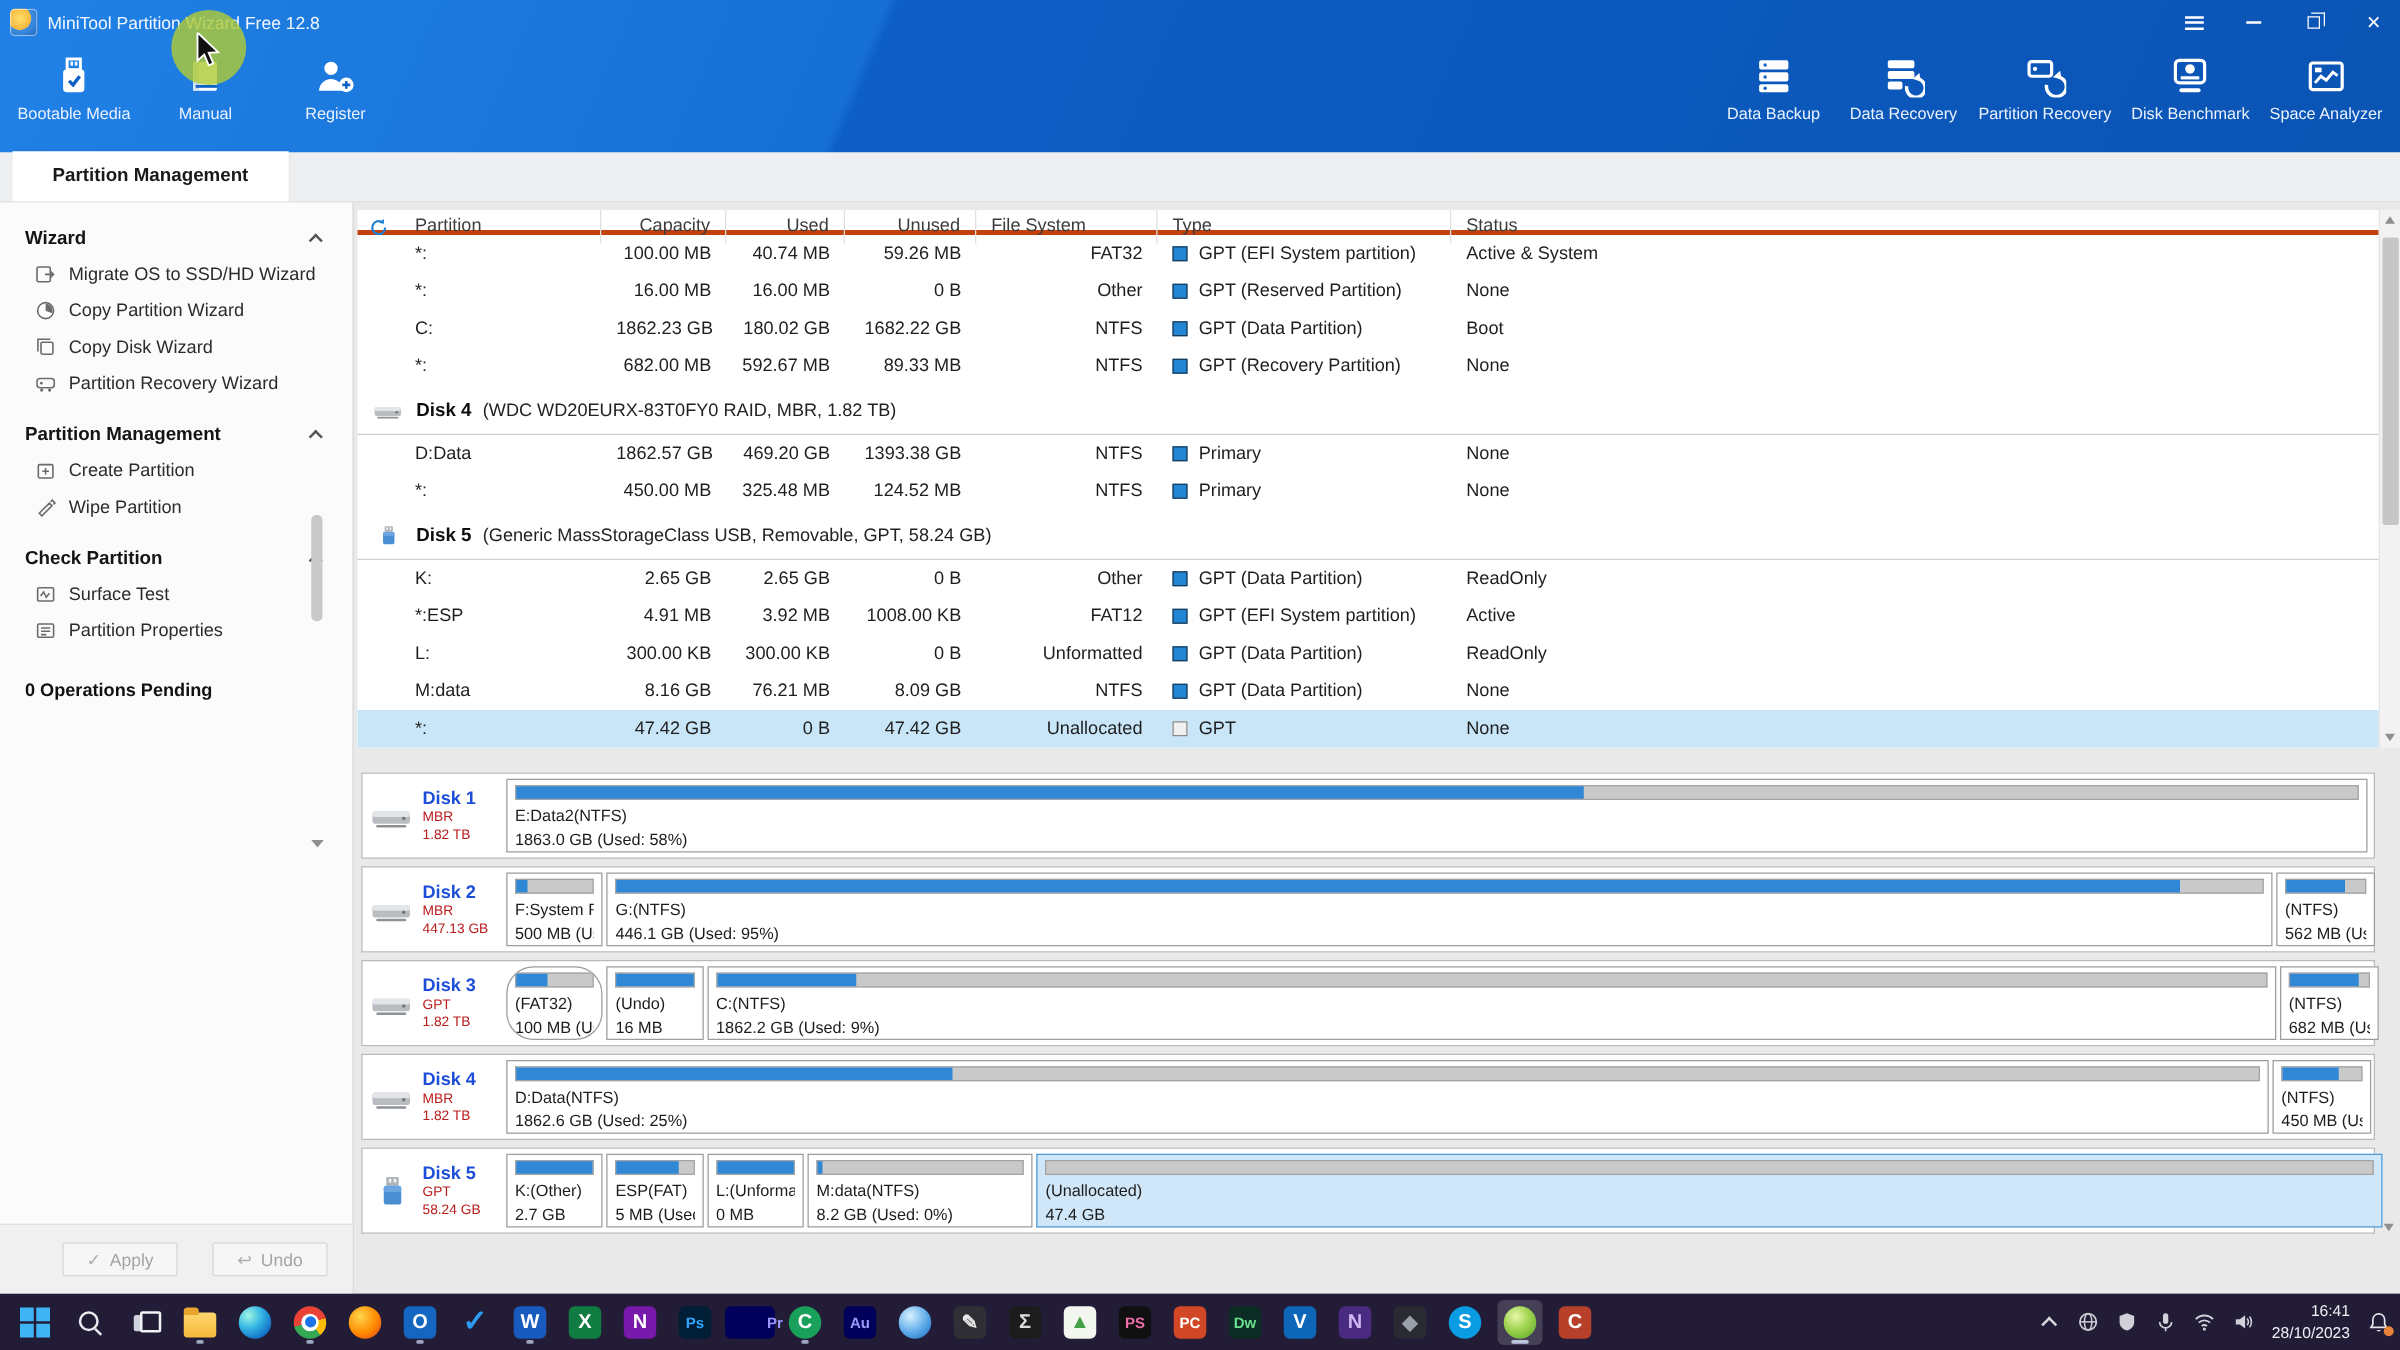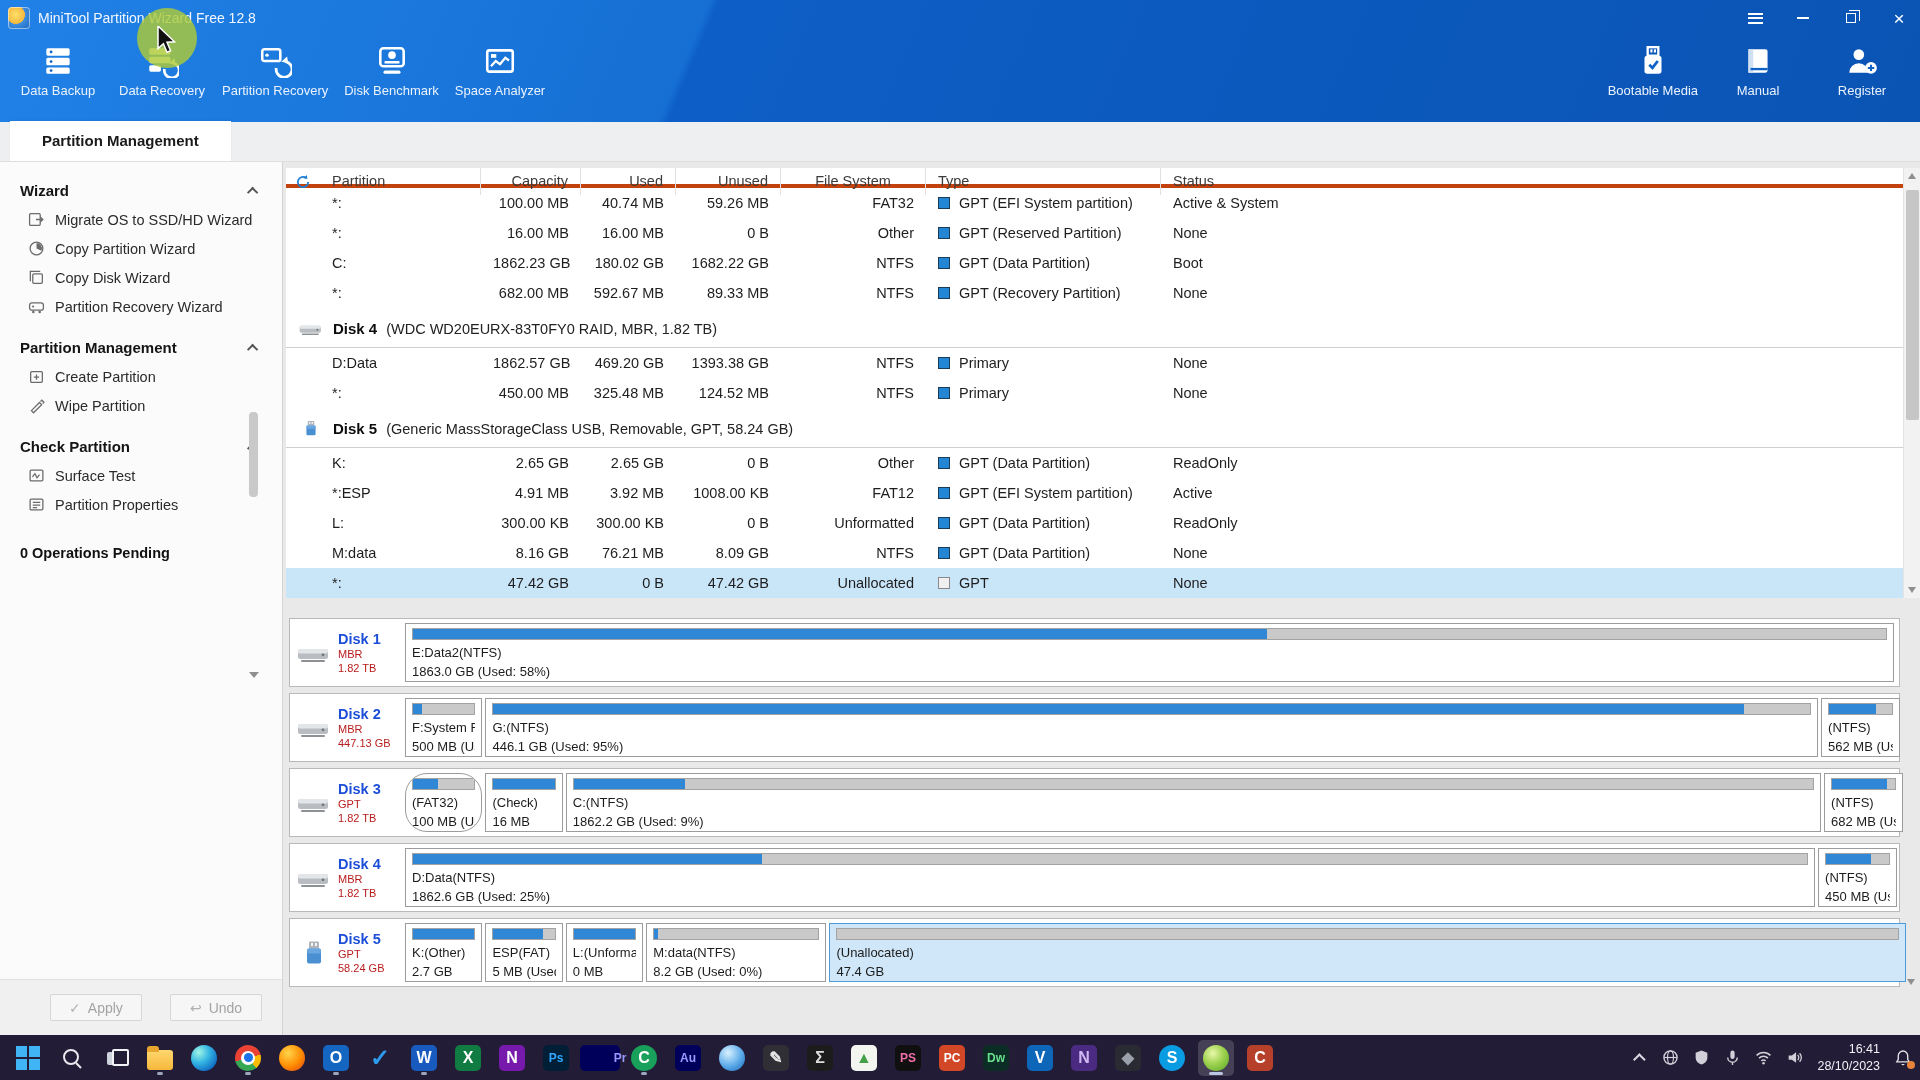--- a/index.html
+++ b/index.html
@@ -55,21 +55,21 @@
   .btn { width:92px; height:27px; display:inline-flex; align-items:center; justify-content:center; gap:7px; background:#f6f6f6; border:1px solid #d6d6d6; border-radius:2px; font-size:14px; color:#a3a3a3; }
   .btn .bicon { font-size:14px; color:#b0b0b0; }
 
   
   .main { flex:1; min-width:0; background:#e9e9e9; display:flex; flex-direction:column; }
   .table-wrap { position:relative; margin:6px 0 0 3px; background:#fff; padding-right:17px; }
   .tgrid { display:grid; grid-template-columns: 34px 161px 100px 95px 105px 145px 235px 1fr; align-items:center; }
   .thead { height:20px; border-bottom:4px solid #c2410c; }
   .th { font-size:14.5px; color:#3c3c3c; padding:0 12px; height:27px; line-height:27px; border-right:1px solid #e0e0e0; white-space:nowrap; overflow:hidden; }
   .th:last-child { border-right:none; }
-  .th.r { text-align:right; } .th.c { text-align:center; }
+  .th.r { text-align:right; } .th.c { text-align:left; }
   .refresh-cell { display:flex; align-items:center; justify-content:center; height:27px; }
   .refresh-cell svg { width:16px; height:16px; }
   .trow { height:30px; font-size:14.5px; color:#1e1e1e; }
   .trow.selected { background:#c9e5f8; }
   .tc { padding:0 12px; white-space:nowrap; overflow:hidden; }
   .tc.r { text-align:right; } .tc.c { text-align:right; }
   .tc.type { display:flex; align-items:center; gap:9px; }
   .type-square { width:12px; height:12px; background:#2286d4; border:1px solid #1b3a55; flex-shrink:0; }
   .type-square.grey { background:#f0f0f0; border-color:#8a8a8a; }
   .tgroup { height:38px; display:flex; align-items:center; gap:9px; padding-left:12px; border-bottom:1px solid #cfcfcf; margin-top:2px; }
@@ -164,20 +164,49 @@
             </span>
           <span class="wc">
               <span class="max-sq"></span>
             </span>
           <span class="wc">
               <span class="close-x">×</span>
             </span>
         </div>
       </div>
       <div class="toolbar">
+        <div class="tb-group" id="toolbar-right">
+            <div class="tb-item">
+              <span class="tb-icon"><svg viewBox="0 0 32 32">
+                  <rect x="11" y="3" width="10" height="8" fill="none" stroke="#fff" stroke-width="2.2"></rect>
+                  <rect x="13.5" y="5" width="2" height="3" fill="#fff"></rect>
+                  <rect x="16.8" y="5" width="2" height="3" fill="#fff"></rect>
+                  <rect x="8" y="11" width="16" height="17" rx="2.5" fill="#fff"></rect>
+                  <path d="M12.5 19.5 l3 3 5 -6.5" fill="none" stroke="#0e62c6" stroke-width="2.6"></path>
+                </svg></span>
+              <span class="tb-label">Bootable Media</span>
+            </div>
+            <div class="tb-item">
+              <span class="tb-icon"><svg viewBox="0 0 32 32">
+                  <path d="M7 5 h16 a2 2 0 0 1 2 2 v18 a2 2 0 0 1 -2 2 h-16 z" fill="#fff"></path>
+                  <rect x="7" y="5" width="4.5" height="22" fill="#cfe0f3"></rect>
+                  <rect x="9" y="22.5" width="16" height="2.2" fill="#0e62c6"></rect>
+                </svg></span>
+              <span class="tb-label">Manual</span>
+            </div>
+            <div class="tb-item">
+              <span class="tb-icon"><svg viewBox="0 0 32 32">
+                  <circle cx="13" cy="10" r="5" fill="#fff"></circle>
+                  <path d="M4 27 a9 9 0 0 1 18 0 z" fill="#fff"></path>
+                  <circle cx="24.5" cy="22.5" r="5.5" fill="#fff"></circle>
+                  <path d="M24.5 19.5 v6 M21.5 22.5 h6" stroke="#0e62c6" stroke-width="1.9"></path>
+                </svg></span>
+              <span class="tb-label">Register</span>
+            </div>
+          </div>
         <div class="tb-group" id="toolbar-left">
             <div class="tb-item">
               <span class="tb-icon"><svg viewBox="0 0 32 32">
                   <g fill="#fff">
                     <rect x="5" y="4" width="22" height="7" rx="1.5"></rect>
                     <rect x="5" y="13" width="22" height="7" rx="1.5"></rect>
                     <rect x="5" y="22" width="22" height="6" rx="1.5"></rect>
                   </g>
                   <g fill="#0e62c6">
                     <circle cx="9.5" cy="7.5" r="1.3"></circle>
@@ -217,49 +246,20 @@
                 </svg></span>
               <span class="tb-label">Disk Benchmark</span>
             </div>
             <div class="tb-item">
               <span class="tb-icon"><svg viewBox="0 0 32 32">
                   <rect x="4" y="6" width="24" height="20" rx="2" fill="none" stroke="#fff" stroke-width="2.4"></rect>
                   <rect x="7.5" y="9.5" width="5" height="3.5" fill="#fff"></rect>
                   <polyline points="7.5,21 12,16 16,19 21,13 24.5,15.5" fill="none" stroke="#fff" stroke-width="2.2"></polyline>
                 </svg></span>
               <span class="tb-label">Space Analyzer</span>
-            </div>
-          </div>
-        <div class="tb-group" id="toolbar-right">
-            <div class="tb-item">
-              <span class="tb-icon"><svg viewBox="0 0 32 32">
-                  <rect x="11" y="3" width="10" height="8" fill="none" stroke="#fff" stroke-width="2.2"></rect>
-                  <rect x="13.5" y="5" width="2" height="3" fill="#fff"></rect>
-                  <rect x="16.8" y="5" width="2" height="3" fill="#fff"></rect>
-                  <rect x="8" y="11" width="16" height="17" rx="2.5" fill="#fff"></rect>
-                  <path d="M12.5 19.5 l3 3 5 -6.5" fill="none" stroke="#0e62c6" stroke-width="2.6"></path>
-                </svg></span>
-              <span class="tb-label">Bootable Media</span>
-            </div>
-            <div class="tb-item">
-              <span class="tb-icon"><svg viewBox="0 0 32 32">
-                  <path d="M7 5 h16 a2 2 0 0 1 2 2 v18 a2 2 0 0 1 -2 2 h-16 z" fill="#fff"></path>
-                  <rect x="7" y="5" width="4.5" height="22" fill="#cfe0f3"></rect>
-                  <rect x="9" y="22.5" width="16" height="2.2" fill="#0e62c6"></rect>
-                </svg></span>
-              <span class="tb-label">Manual</span>
-            </div>
-            <div class="tb-item">
-              <span class="tb-icon"><svg viewBox="0 0 32 32">
-                  <circle cx="13" cy="10" r="5" fill="#fff"></circle>
-                  <path d="M4 27 a9 9 0 0 1 18 0 z" fill="#fff"></path>
-                  <circle cx="24.5" cy="22.5" r="5.5" fill="#fff"></circle>
-                  <path d="M24.5 19.5 v6 M21.5 22.5 h6" stroke="#0e62c6" stroke-width="1.9"></path>
-                </svg></span>
-              <span class="tb-label">Register</span>
             </div>
           </div>
       </div>
     </div>
 
     <div class="tabstrip">
       <div class="tab">Partition Management</div>
     </div>
 
     <div class="content">
@@ -633,21 +633,21 @@
                     <div class="dm-bar">
                       <div class="dm-fill" style="width: 41%;"></div>
                     </div>
                     <div class="dm-line">(FAT32)</div>
                     <div class="dm-line">100 MB (Us</div>
                   </div>
                   <div class="dm-part" style="flex-basis: 5.2%;">
                     <div class="dm-bar">
                       <div class="dm-fill" style="width: 100%;"></div>
                     </div>
-                    <div class="dm-line">(Check)</div>
+                    <div class="dm-line">(Undo)</div>
                     <div class="dm-line">16 MB</div>
                   </div>
                   <div class="dm-part" style="flex-basis: 84.3%;">
                     <div class="dm-bar">
                       <div class="dm-fill" style="width: 9%;"></div>
                     </div>
                     <div class="dm-line">C:(NTFS)</div>
                     <div class="dm-line">1862.2 GB (Used: 9%)</div>
                   </div>
                   <div class="dm-part" style="flex-basis: 5.3%;">

